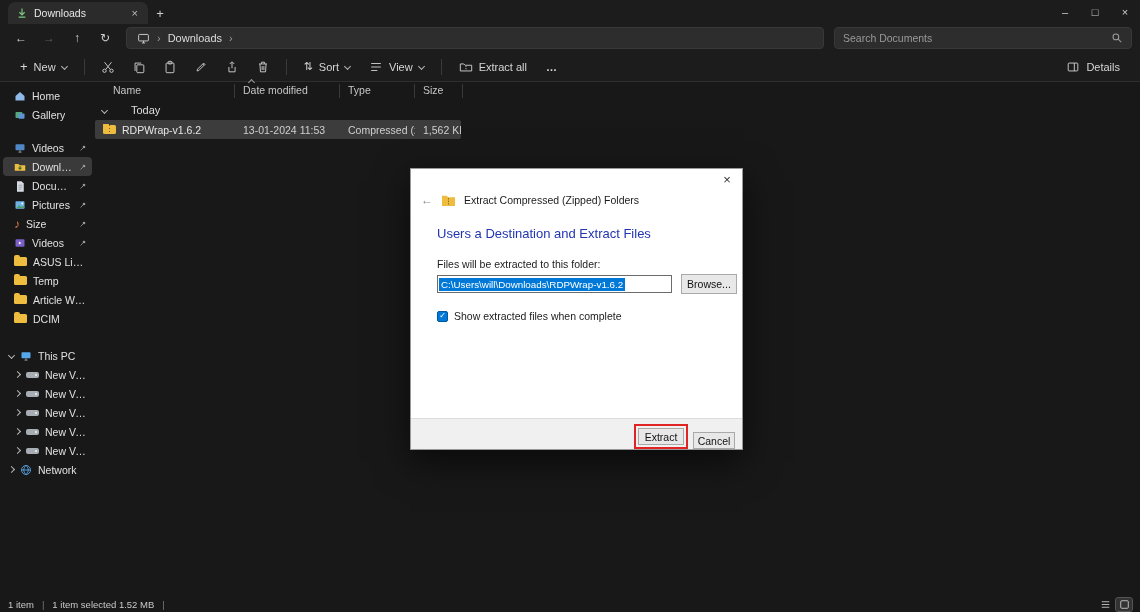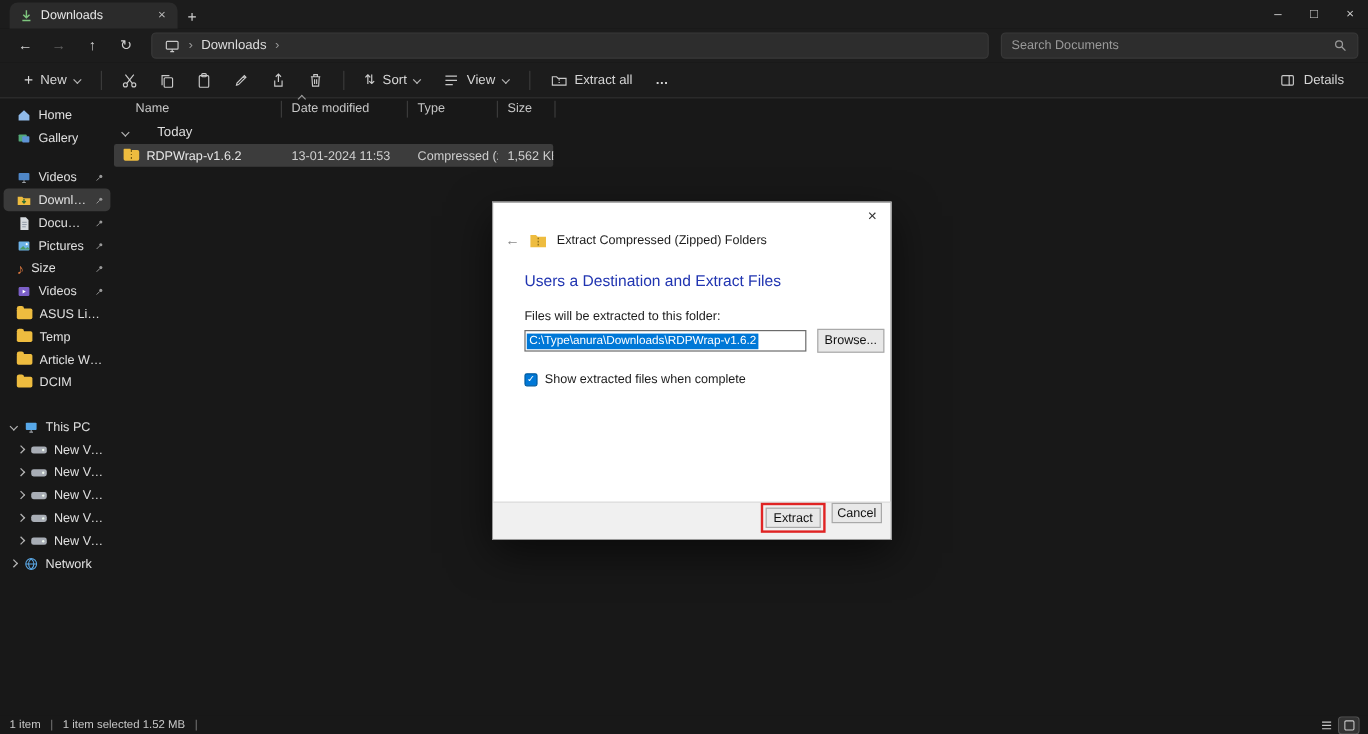--- a/index.html
+++ b/index.html
@@ -111,21 +111,21 @@
   .dlg-field-row{display:flex;align-items:center;margin-left:26px;gap:9px}
   .dlg-input{width:235px;height:18px;border:1px solid #6b6b6b;background:#fff;display:flex;align-items:center;padding:0 1px;overflow:hidden}
   .dlg-input .sel{background:var(--accent);color:#fff;font-size:9.8px;padding:1px 2px;white-space:nowrap}
   .dlg-btn{background:#e8e8e8;border:1px solid #a9a9a9;color:#111;font-size:10.5px;
            display:flex;align-items:center;justify-content:center;font-family:inherit}
   .dlg-browse{width:56px;height:20px}
   .dlg-check-row{display:flex;align-items:center;gap:6px;margin:16px 0 0 26px}
   .checkbox{width:11px;height:11px;background:var(--accent);border:1px solid #005a9e;border-radius:2px;
             display:flex;align-items:center;justify-content:center;color:#fff;font-size:8px;line-height:1}
   .dlg-footer{position:absolute;left:0;right:0;bottom:0;height:31px;background:#f0f0f0;border-top:1px solid #dcdcdc;
-              display:flex;align-items:flex-start;justify-content:flex-end;gap:5px;padding-right:7px}
+              display:flex;align-items:flex-end;justify-content:flex-end;gap:5px;padding-right:7px}
   .btn-extract{width:46px;height:17px}
   .btn-cancel{width:42px;height:17px}
   .red-annotation{display:inline-flex;padding:2px;border:2px solid var(--annotation-red)}
 </style>
 </head>
 <body>
 
 <div class="titlebar">
   <div class="tab">
     <svg width="12" height="12" viewBox="0 0 16 16">
@@ -450,21 +450,21 @@
     <svg width="15" height="13" viewBox="0 0 16 14">
       <path d="M1 13V2h5l1.5 1.5H15V13z" fill="#eebc3f"></path>
         <path d="M8 4.5v1.4M8 7.2v1.4M8 9.9v1.4" stroke="#7a5f10" stroke-width="1"></path>
     </svg>
     <span class="dlg-title">Extract Compressed (Zipped) Folders</span>
   </div>
   <div class="dlg-heading">Users a Destination and Extract Files</div>
   <div class="dlg-label">Files will be extracted to this folder:</div>
   <div class="dlg-field-row">
     <div class="dlg-input">
-      <span class="sel">C:\Type\anura\Downloads\RDPWrap-v1.6.2</span>
+      <span class="sel">C:\Users\will\Downloads\RDPWrap-v1.6.2</span>
     </div>
     <button class="dlg-btn dlg-browse">Browse...</button>
   </div>
   <div class="dlg-check-row">
     <span class="checkbox">✓</span>
     <span>Show extracted files when complete</span>
   </div>
   <div class="dlg-footer">
     <span class="red-annotation">
       <button class="dlg-btn btn-extract">Extract</button>

